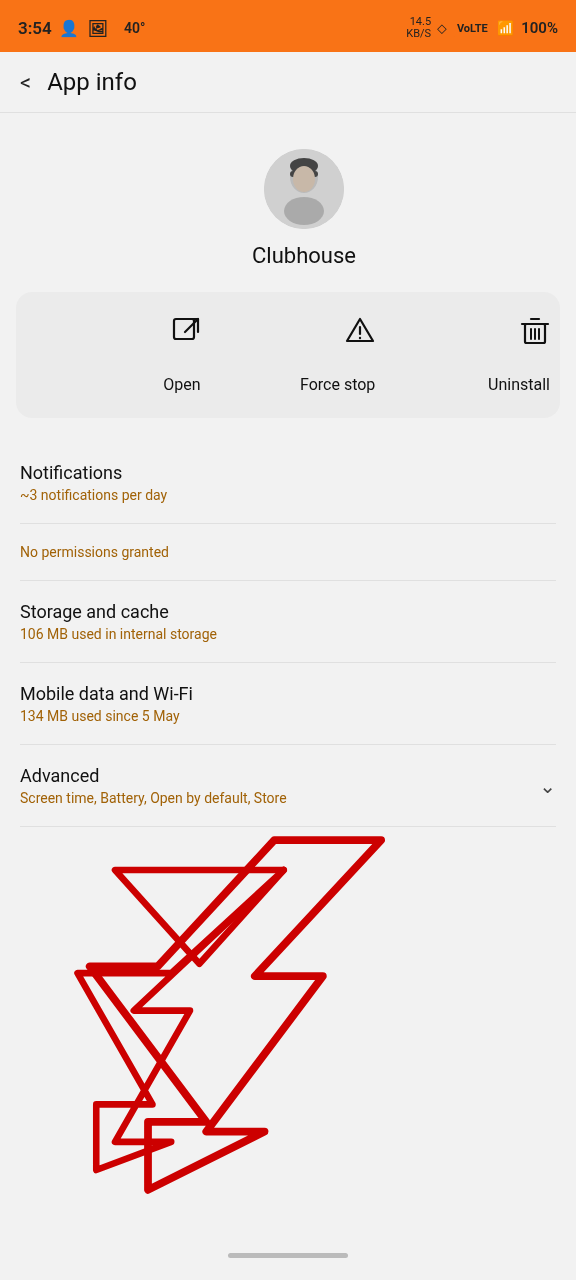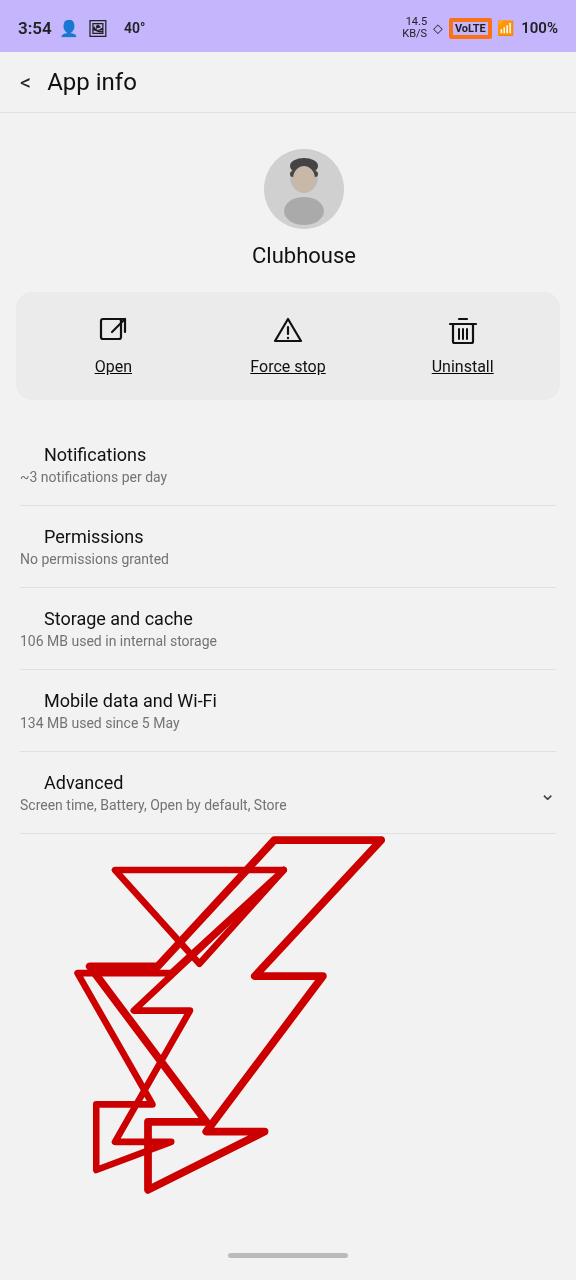--- a/index.html
+++ b/index.html
@@ -8,21 +8,21 @@
       width: 576px;
       min-height: 1280px;
       background: #f2f2f2;
       font-family: 'Roboto', Arial, sans-serif;
       position: relative;
       overflow-x: hidden;
     }
 
     
     .status-bar {
-      background: #c4b5fd;
+      background: #f97316;
       display: flex;
       align-items: center;
       justify-content: space-between;
       padding: 10px 18px 6px 18px;
       height: 52px;
     }
     .status-left {
       font-size: 17px;
       font-weight: 600;
       color: #222;
@@ -95,25 +95,24 @@
       justify-content: space-around;
       align-items: center;
       background: #ebebeb;
       border-radius: 16px;
       margin: 0 16px 24px 16px;
       padding: 24px 10px;
     }
     .action-btn {
       display: flex;
       flex-direction: column;
-      align-items: center;
-      gap: 4px;
+      align-items: flex-end;
+      gap: 22px;
       cursor: pointer;
       flex: 1;
-      text-decoration: underline;
     }
     .action-btn-icon {
       font-size: 28px;
       color: #111;
     }
     .action-btn-label {
       font-size: 16px;
       color: #111;
     }
 
@@ -132,25 +131,24 @@
       justify-content: space-between;
     }
     .settings-item-text {
       flex: 1;
     }
     .settings-item-title {
       font-size: 18px;
       font-weight: 400;
       color: #111;
       margin-bottom: 4px;
-      margin-left: 24px;
     }
     .settings-item-subtitle {
       font-size: 14px;
-      color: #737373;
+      color: #a16207;
     }
     .settings-item-chevron {
       font-size: 20px;
       color: #444;
     }
 
     
     .annotation-overlay {
       position: absolute;
       bottom: 120px;
@@ -191,21 +189,21 @@
 <div class="status-bar">
   <div class="status-left">
     <span>3:54</span>
     <span style="font-size:16px;">👤</span>
     <span style="font-size:16px;">🖼</span>
     <span style="font-size:14px;margin-left:8px;">40°</span>
   </div>
   <div class="status-right">
     <span style="font-size:11px; line-height:1.1; text-align:right;margin-left:8px;">14.5<br>KB/S</span>
     <span style="font-size:14px;">⬦</span>
-    <span style="font-size:11px; font-weight:bold; border: 4px solid #f97316; padding: 0 2px; border-radius:2px;">VoLTE</span>
+    <span style="font-size:11px; font-weight:bold; border: 2px solid #f97316; padding: 0 2px; border-radius:2px;">VoLTE</span>
     <span style="font-size:14px;">📶</span>
     <span style="font-size:15px; font-weight:600;">100%</span>
   </div>
 </div>
 
 <div class="header">
   <span class="back-arrow">&lt;</span>
   <span class="header-title">App info</span>
 </div>
 
@@ -272,21 +270,20 @@
 
   <div class="settings-item">
     <div class="settings-item-text">
       <div class="settings-item-title">Notifications</div>
       <div class="settings-item-subtitle">~3 notifications per day</div>
     </div>
   </div>
 
   <div class="settings-item">
     <div class="settings-item-text">
-      <div class="settings-item-title">Permissions</div>
       <div class="settings-item-subtitle">No permissions granted</div>
     </div>
   </div>
 
   <div class="settings-item">
     <div class="settings-item-text">
       <div class="settings-item-title">Storage and cache</div>
       <div class="settings-item-subtitle">106 MB used in internal storage</div>
     </div>
   </div>

